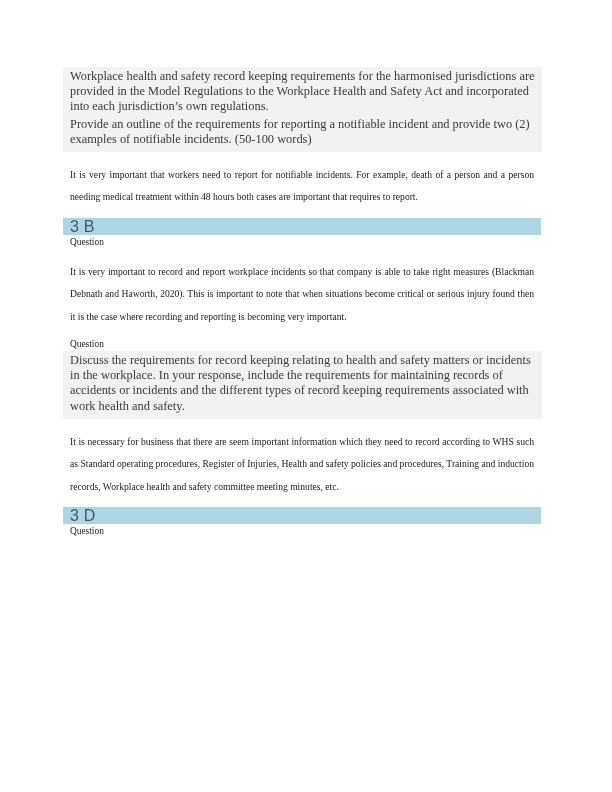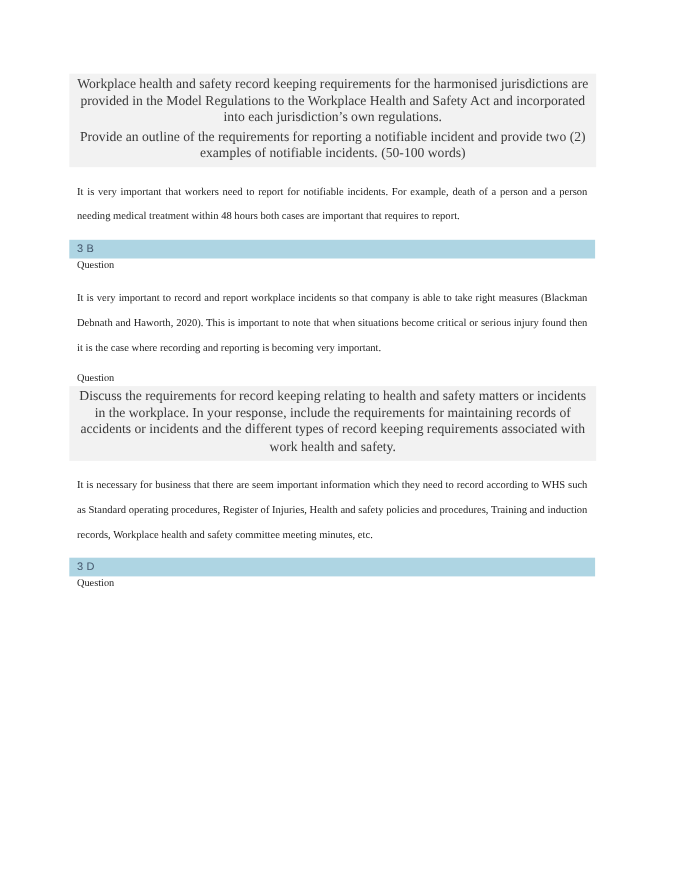--- a/index.html
+++ b/index.html
@@ -39,21 +39,21 @@
     box-sizing: border-box;
     width: 479px;
   }
   .prompt-para {
     font-family: "Liberation Serif", serif;
     font-size: 12.4px;
     line-height: 15.2px;
     color: #3a3a3a;
     margin: 0;
     padding: 0;
-    text-align: center;
+    text-align: left;
   }
   .prompt-para + .prompt-para {
     margin-top: 2px;
   }
 
   
   .answer-para {
     font-family: "Liberation Serif", serif;
     font-size: 9.6px;
     line-height: 22.4px;
@@ -68,21 +68,21 @@
   
   .section-band {
     background: #aed5e3;
     width: 478px;
     height: 17px;
     box-sizing: border-box;
     padding: 1px 0 0 7px;
   }
   .section-band-label {
     font-family: "Liberation Sans", sans-serif;
-    font-size: 10px;
+    font-size: 16px;
     line-height: 15px;
     color: #44566b;
     letter-spacing: 0.2px;
     display: block;
   }
 
   .question-label {
     font-family: Liberation Serif, serif;
     font-size: 9.4px;
     line-height: 13px;

